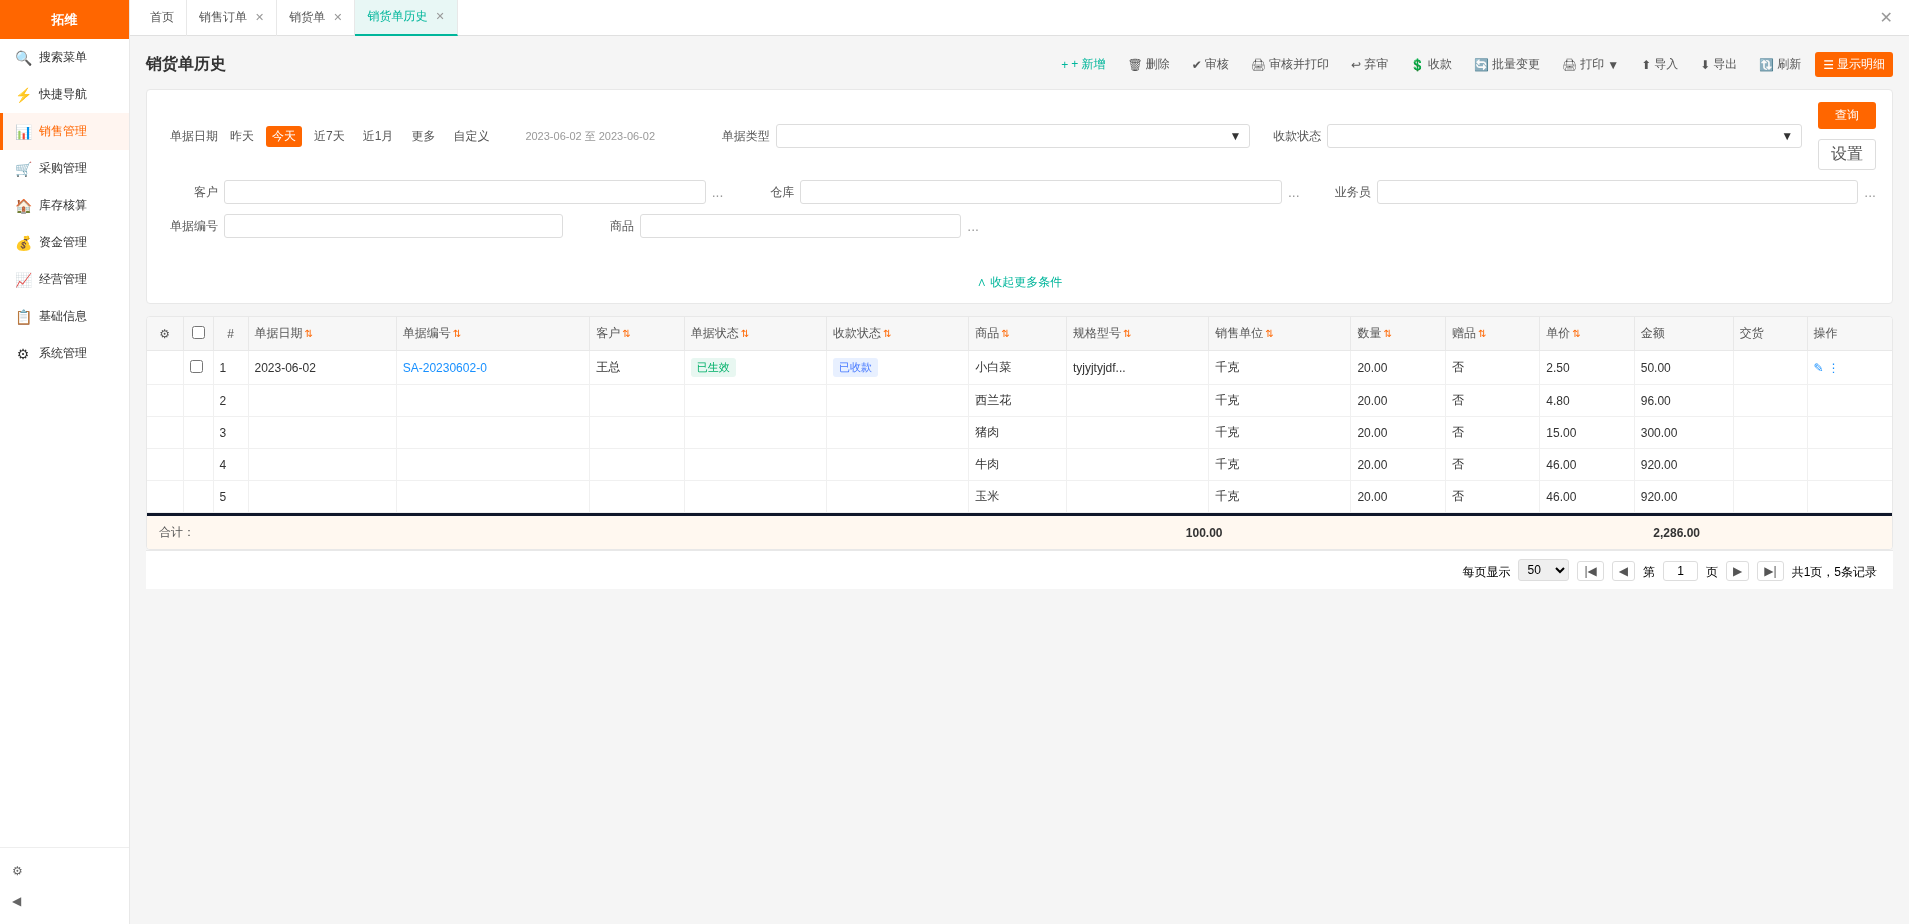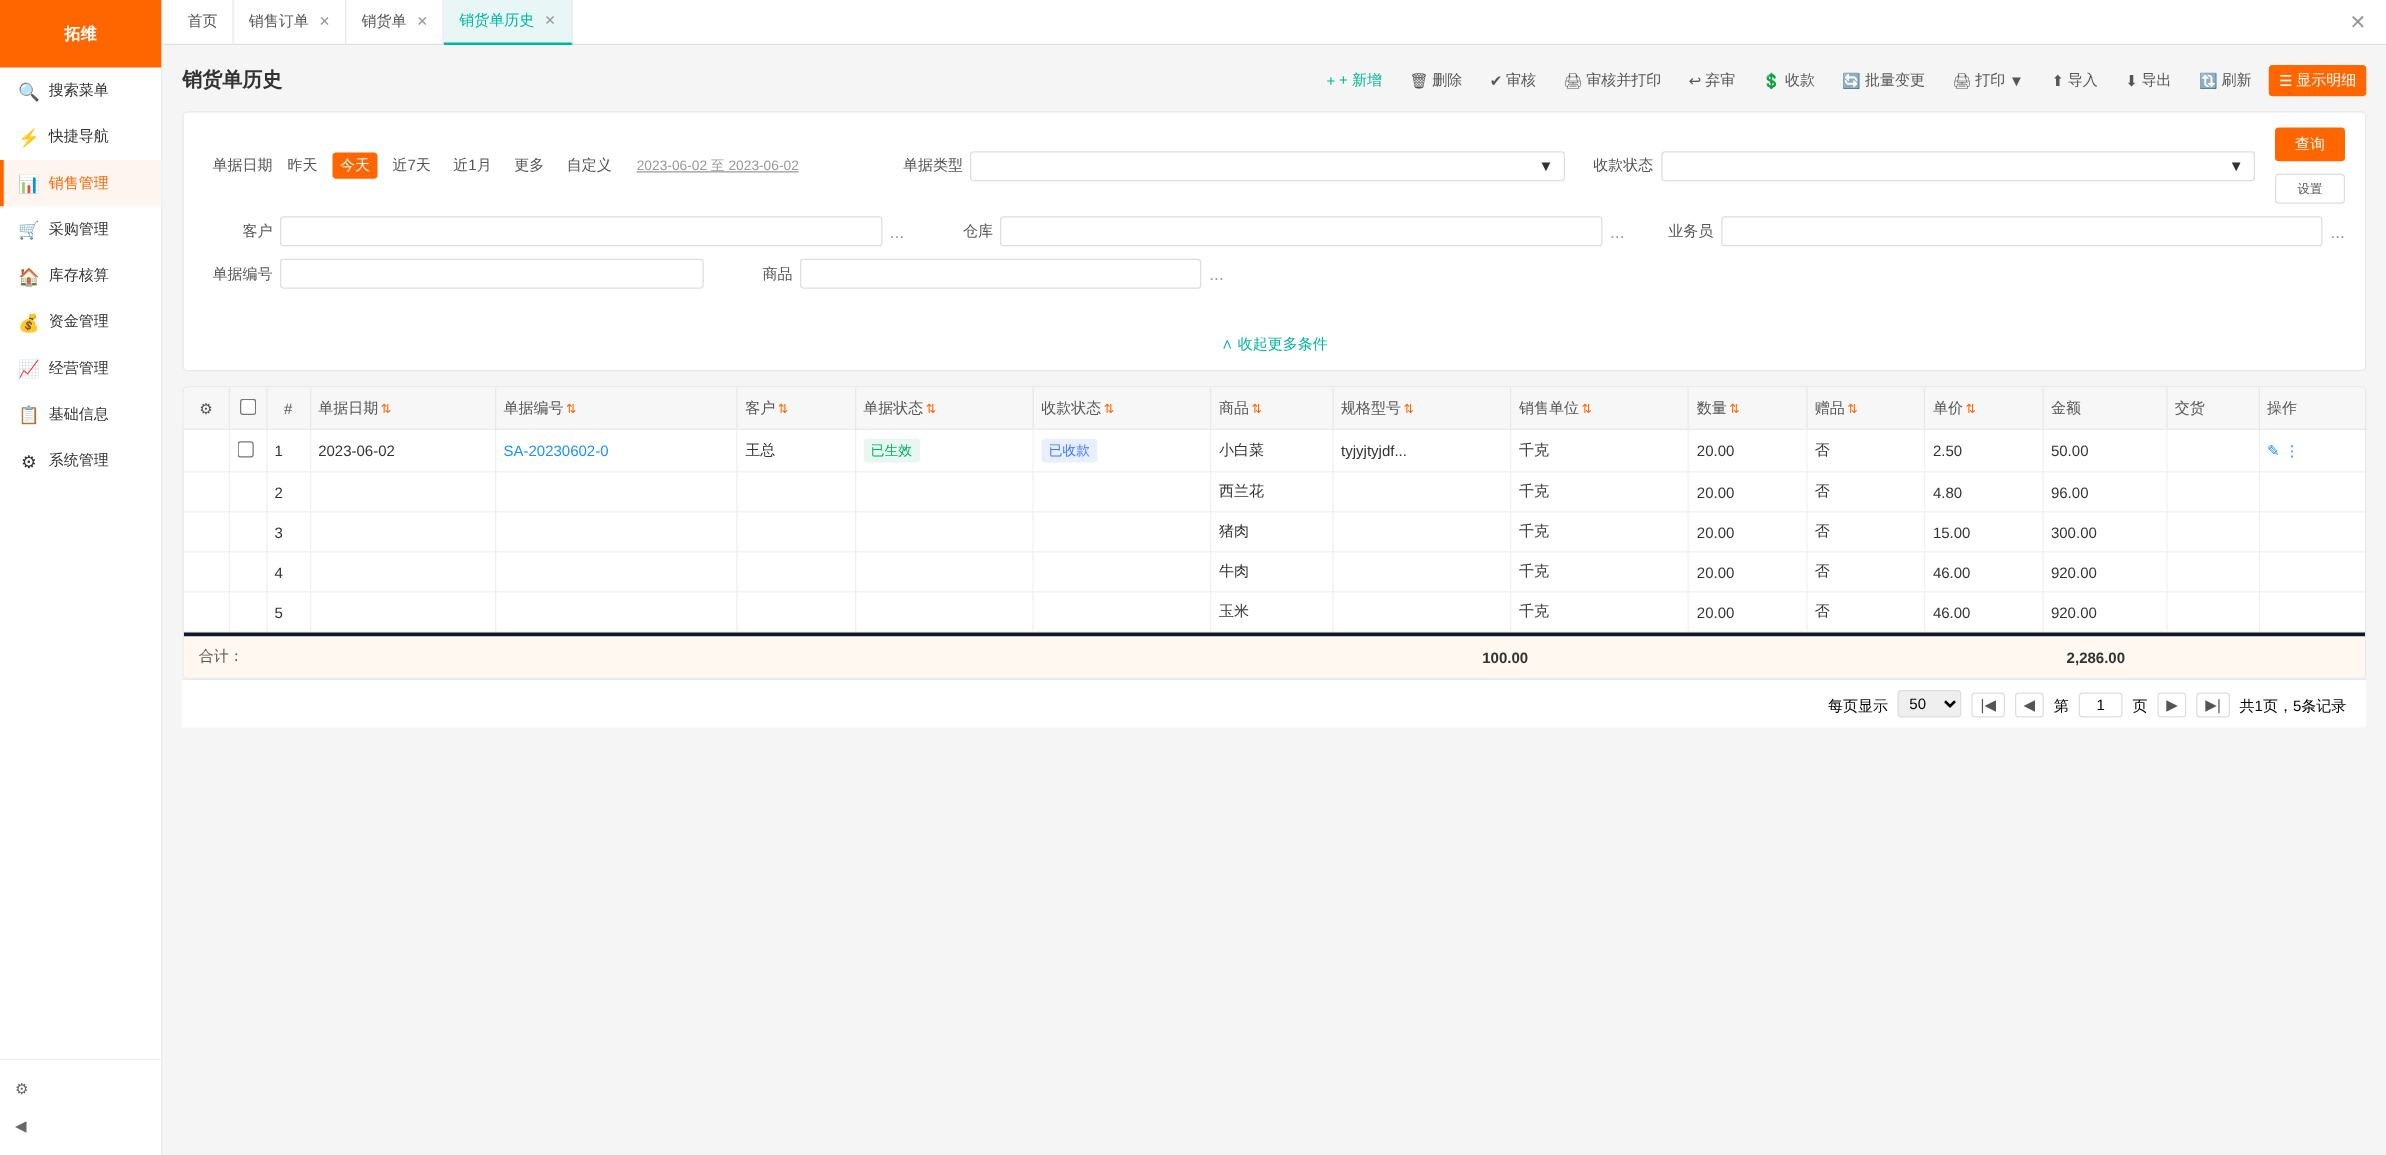--- a/index.html
+++ b/index.html
@@ -8,21 +8,21 @@
     
     .sidebar {
       width: 130px;
       background: #fff;
       border-right: 1px solid #e8e8e8;
       display: flex;
       flex-direction: column;
       flex-shrink: 0;
     }
     .sidebar-logo {
-      height: 54px;
+      height: 39px;
       background: #ff6600;
       display: flex;
       align-items: center;
       justify-content: center;
       color: #fff;
       font-size: 13px;
       font-weight: bold;
     }
     .sidebar-item {
       display: flex;
@@ -145,21 +145,21 @@
       cursor: pointer;
       font-size: 12px;
     }
     .btn-setting {
       border: 1px solid #ddd;
       background: #fff;
       color: #555;
       padding: 4px 12px;
       border-radius: 3px;
       cursor: pointer;
-      font-size: 10px;
+      font-size: 16px;
     }
 
     
     .filter-section {
       background: #fff;
       border-radius: 4px;
       padding: 12px 16px;
       margin-bottom: 12px;
       border: 1px solid #e8e8e8;
     }
@@ -459,21 +459,21 @@
         <div class="filter-item">
           <span class="filter-label">单据日期</span>
           <div class="date-bar">
             <span class="date-option">昨天</span>
             <span class="date-option active">今天</span>
             <span class="date-option">近7天</span>
             <span class="date-option">近1月</span>
             <span class="date-option">更多</span>
             <span class="date-option">自定义</span>
           </div>
-          <span class="date-range" style="margin-left:8px;text-decoration:underline;">2023-06-02 至 2023-06-02</span>
+          <span class="date-range" style="margin-left:24px;">2023-06-02 至 2023-06-02</span>
         </div>
         <div class="filter-item">
           <span class="filter-label">单据类型</span>
           <div class="filter-select">
             <span></span>
             <span>▼</span>
           </div>
         </div>
         <div class="filter-item">
           <span class="filter-label">收款状态</span>

